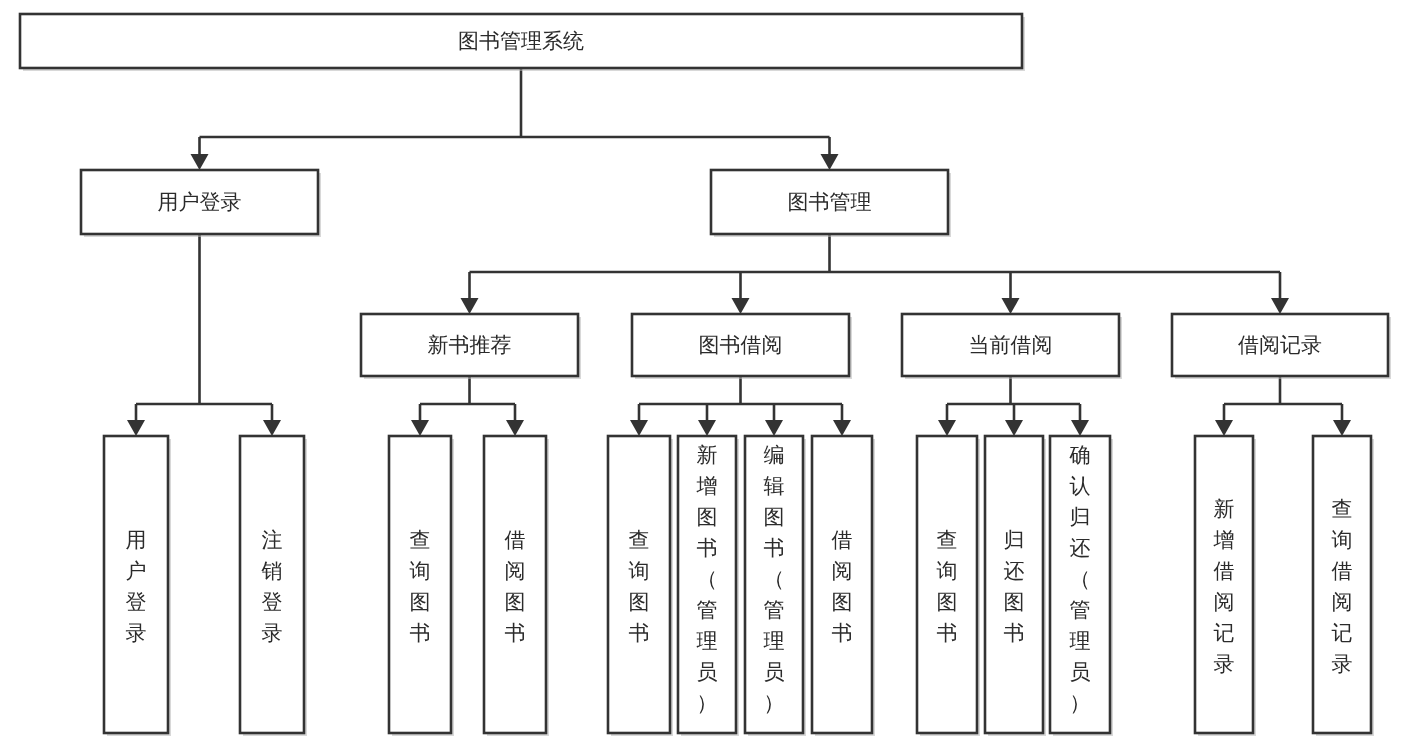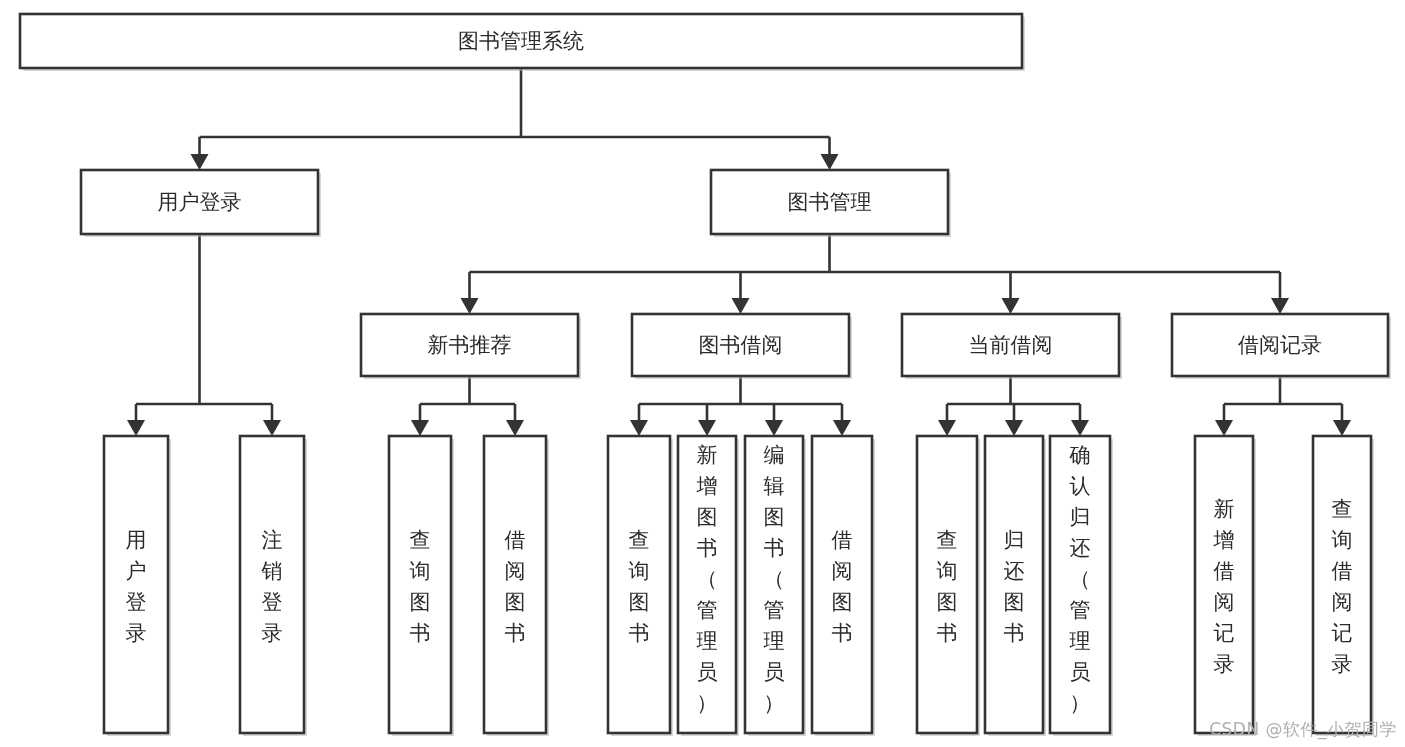--- a/index.html
+++ b/index.html
@@ -223,14 +223,13 @@
           <rect x="1195" y="436" width="58" height="297" class="node-box"></rect>
           <text x="1224" y="515.5" class="node-label-v"><tspan x="1224" dy="0">新</tspan><tspan x="1224" dy="31">增</tspan><tspan x="1224" dy="31">借</tspan><tspan x="1224" dy="31">阅</tspan><tspan x="1224" dy="31">记</tspan><tspan x="1224" dy="31">录</tspan></text>
         </g>
         <g>
           <rect x="1316" y="439" width="58" height="297" class="node-shadow"></rect>
           <rect x="1313" y="436" width="58" height="297" class="node-box"></rect>
           <text x="1342" y="515.5" class="node-label-v"><tspan x="1342" dy="0">查</tspan><tspan x="1342" dy="31">询</tspan><tspan x="1342" dy="31">借</tspan><tspan x="1342" dy="31">阅</tspan><tspan x="1342" dy="31">记</tspan><tspan x="1342" dy="31">录</tspan></text>
         </g>
       </g>
   </svg>
-  <div class="watermark">CSDN @软件_小贺同学</div>
 </div>
 
 </body></html>

